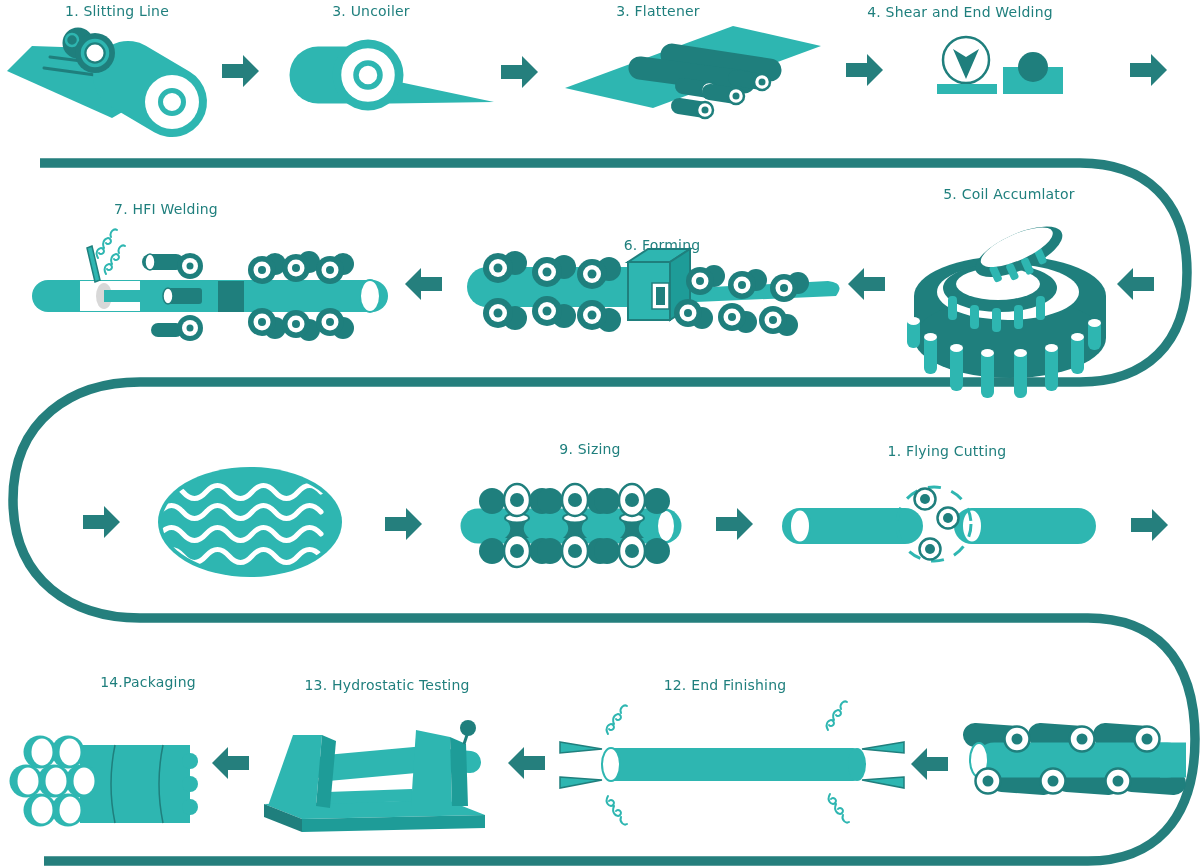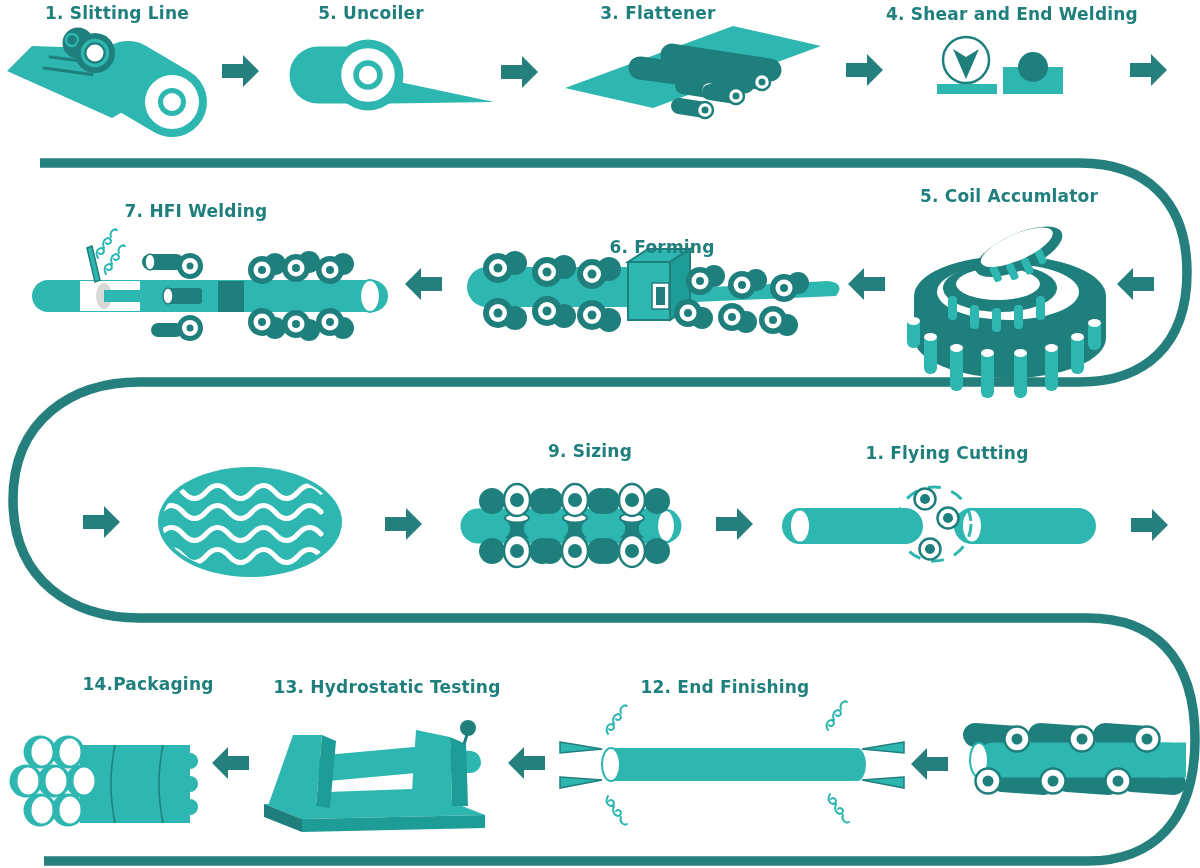--- a/index.html
+++ b/index.html
@@ -1,20 +1,20 @@
 <!DOCTYPE html>
 <html><head>
 <meta charset="utf-8">
 <style>
   html,body{margin:0;padding:0;background:#fff;}
   #stage{position:relative;width:1200px;height:868px;background:#fff;overflow:hidden;
          font-family:"DejaVu Sans","Liberation Sans",sans-serif;}
   #art{position:absolute;left:0;top:0;}
   .step-label{position:absolute;transform:translateX(-50%);white-space:nowrap;
-              font-weight:bold;font-size:17px;letter-spacing:.2px;color:#1F7F7D;}
+              font-weight:normal;font-size:14px;letter-spacing:.2px;color:#1F7F7D;}
 </style>
 </head>
 <body>
 
 <div id="stage">
 
 <svg id="art" width="1200" height="868" viewBox="0 0 1200 868">
   <defs>
     <polygon id="arr-r" points="0,9 21,9 21,0 37,16 21,32 21,23 0,23"></polygon>
     <polygon id="arr-l" points="37,9 16,9 16,0 0,16 16,32 16,23 37,23"></polygon>
@@ -404,25 +404,25 @@
       </g>
     </g>
   </g>
 
   <use href="#arr-l" x="911" y="748" fill="#257F7D"></use>
   <use href="#arr-l" x="508" y="747" fill="#257F7D"></use>
   <use href="#arr-l" x="212" y="747" fill="#257F7D"></use>
 </svg>
 
 <div class="step-label" style="left:117px;top:3px;">1. Slitting Line</div>
-<div class="step-label" style="left:371px;top:3px;">5. Uncoiler</div>
+<div class="step-label" style="left:371px;top:3px;">3. Uncoiler</div>
 <div class="step-label" style="left:658px;top:3px;">3. Flattener</div>
-<div class="step-label" style="left:1012px;top:4px;">4. Shear and End Welding</div>
+<div class="step-label" style="left:960px;top:4px;">4. Shear and End Welding</div>
 <div class="step-label" style="left:1009px;top:186px;">5. Coil Accumlator</div>
 <div class="step-label" style="left:662px;top:201px;margin-top:36px;">6. Forming</div>
-<div class="step-label" style="left:196px;top:201px;">7. HFI Welding</div>
+<div class="step-label" style="left:166px;top:201px;">7. HFI Welding</div>
 <div class="step-label" style="left:590px;top:441px;">9. Sizing</div>
 <div class="step-label" style="left:947px;top:443px;">1. Flying Cutting</div>
 <div class="step-label" style="left:725px;top:677px;">12. End Finishing</div>
 <div class="step-label" style="left:387px;top:677px;">13. Hydrostatic Testing</div>
 <div class="step-label" style="left:107px;top:674px;margin-left:41px;">14.Packaging</div>
 
 </div>
 
 </body></html>

